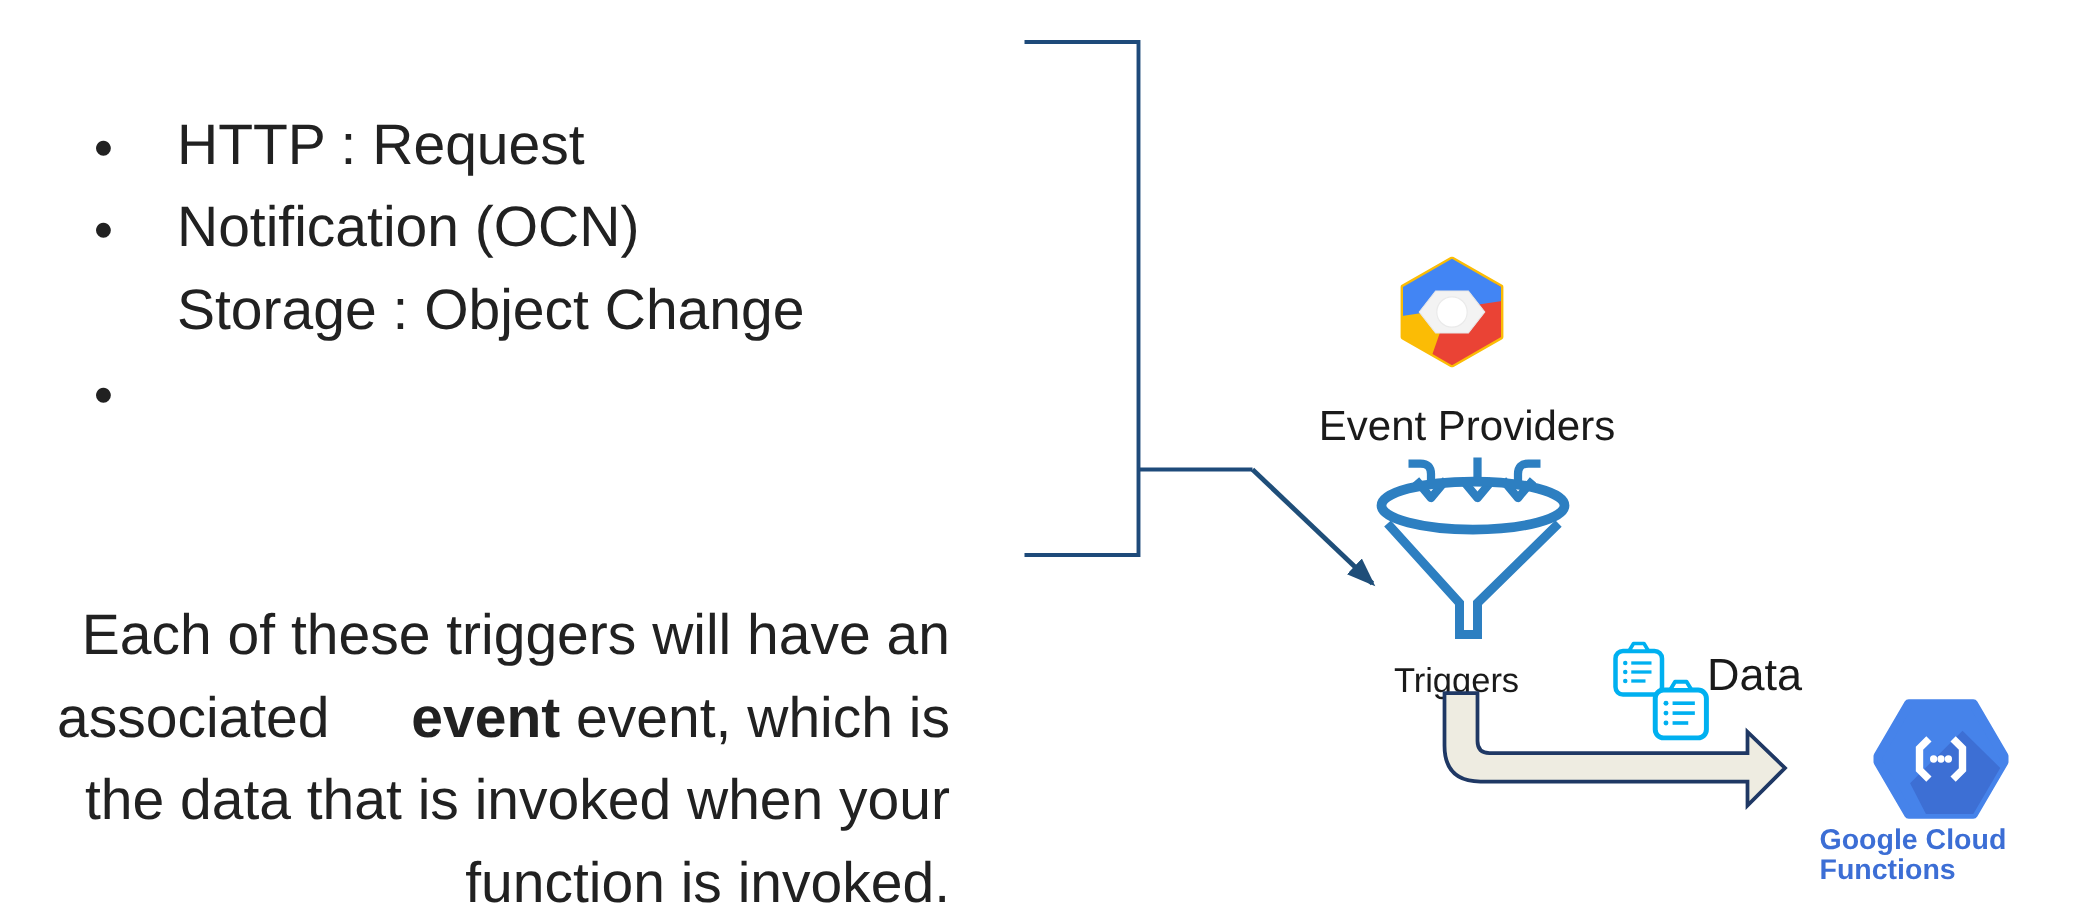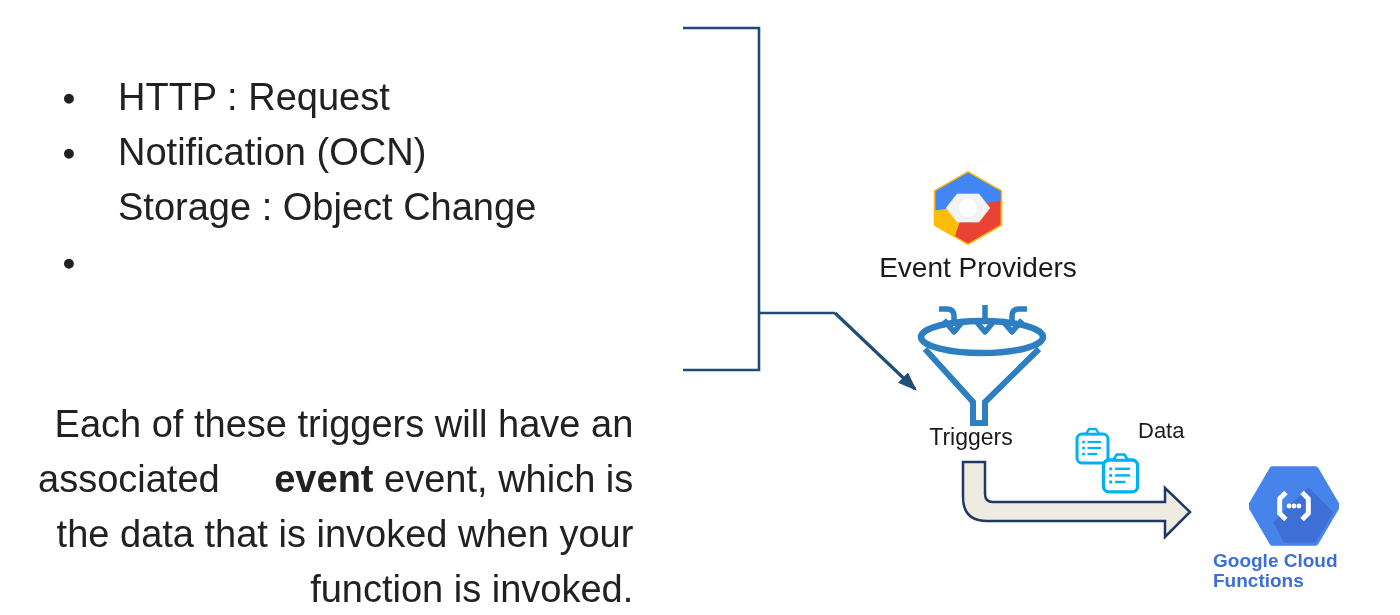--- a/index.html
+++ b/index.html
@@ -11,24 +11,24 @@
   
   .bullets{left:62px;top:70px;font-size:38px;line-height:55px;}
   .bullet-item{position:relative;padding-left:56px;}
   .bullet-dot{position:absolute;left:0;top:0;width:30px;font-size:23px;line-height:55px;}
   .bline{display:block;white-space:nowrap;}
   
   .para{left:38px;top:397px;font-size:38px;line-height:55px;}
   .pline{display:block;white-space:nowrap;text-align:right;}
   .pbold{font-weight:bold;margin-left:44px;}
   
-  .lbl{color:#1a1a1a;text-align:center;}
+  .lbl{color:#1a1a1a;text-align:center;margin-top:16px;}
   .lbl-event{left:878px;top:252px;width:200px;font-size:28px;}
   .lbl-triggers{left:921px;top:424px;width:100px;font-size:23px;}
-  .lbl-data{left:1138px;top:418px;width:60px;font-size:22px;text-align:left;}
+  .lbl-data{left:1138px;top:418px;width:60px;font-size:30px;text-align:left;}
   .gcf-text{left:1213px;top:551px;width:165px;text-align:left;
             font-size:19px;font-weight:bold;color:#3c6ed5;line-height:20px;}
   svg{display:block;}
 </style>
 </head>
 <body>
 
 <div id="canvas">
 
   <div class="abs bullets">

